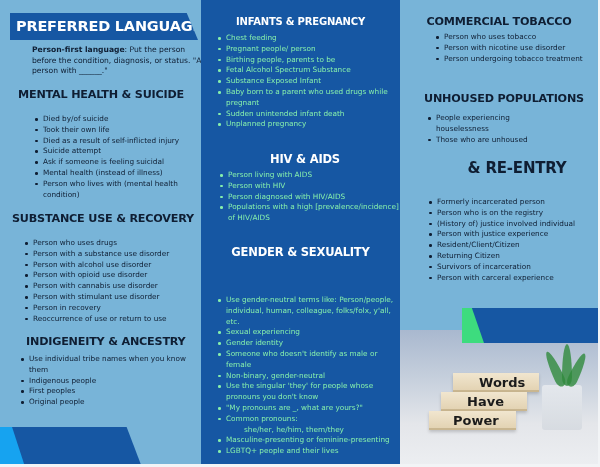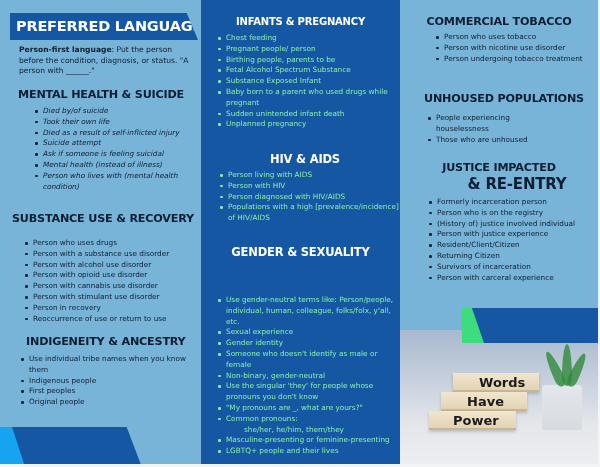--- a/index.html
+++ b/index.html
@@ -13,21 +13,21 @@
   .col-right { left: 400px; width: 198px; background: #78b4d8; }
 
   .banner {
     position: absolute; left: 10px; top: 13px; width: 188px; height: 27px;
     background: #1657a3;
     clip-path: polygon(0 0, 94% 0, 100% 100%, 0 100%);
     color: #ffffff; font-weight: bold; font-size: 14.5px; letter-spacing: -0.2px;
     padding-left: 6px; line-height: 27px; white-space: nowrap;
   }
   .intro {
-    position: absolute; left: 19px; top: 45px; width: 178px;
+    position: absolute; left: 32px; top: 45px; width: 178px;
     font-size: 7.6px; line-height: 10.5px; color: #0f1e33;
   }
   .intro b { font-weight: bold; }
 
   .h { font-weight: bold; white-space: nowrap; letter-spacing: -0.2px; }
   .h-dark { color: #0f1e33; }
   .h-light { color: #ffffff; }
 
   ul.list { list-style: none; }
   ul.list li {
@@ -70,21 +70,21 @@
 <div class="page">
 
   <div class="col col-left">
     <div class="banner">PREFERRED LANGUAGE</div>
     <div class="intro">
       <b>Person-first language</b><span>: Put the person before the condition, diagnosis, or status. "A person with ______."</span>
     </div>
 
     <div class="sec" style="left:18px; top:88px; width:180px;">
       <div class="h h-dark" style="font-size:11.2px; line-height:14px;">MENTAL HEALTH &amp; SUICIDE</div>
-      <ul class="list dark-text" style="margin-top:4px; padding-left:14px; width:170px;font-style:italic;">
+      <ul class="list dark-text" style="margin-top:12px; padding-left:14px; width:170px;">
         <li>Died by/of suicide</li>
         <li>Took their own life</li>
         <li>Died as a result of self-inflicted injury</li>
         <li>Suicide attempt</li>
         <li>Ask if someone is feeling suicidal</li>
         <li>Mental health (instead of illness)</li>
         <li>Person who lives with (mental health condition)</li>
       </ul>
     </div>
 
@@ -141,21 +141,21 @@
       <li>Person with HIV</li>
       <li>Person diagnosed with HIV/AIDS</li>
       <li>Populations with a high [prevalence/incidence] of HIV/AIDS</li>
     </ul>
 
     <div class="sec" style="left:0; top:245px; width:199px; text-align:center;">
       <div class="h h-light" style="font-size:11.5px; line-height:14px;">GENDER &amp; SEXUALITY</div>
     </div>
     <ul class="list light-text sec" style="left:14px; top:265px; width:182px;margin-top:30px;">
       <li>Use gender-neutral terms like: Person/people, individual, human, colleague, folks/folx, y'all, etc.</li>
-      <li>Sexual experience</li>
+      <li>Sexual experiencing</li>
       <li>Gender identity</li>
       <li>Someone who doesn't identify as male or female</li>
       <li>Non-binary, gender-neutral</li>
       <li>Use the singular 'they' for people whose pronouns you don't know</li>
       <li>"My pronouns are _, what are yours?"</li>
       <li><span>Common pronouns:</span><br><span style="padding-left:18px;">she/her, he/him, them/they</span></li>
       <li>Masculine-presenting or feminine-presenting</li>
       <li>LGBTQ+ people and their lives</li>
     </ul>
   </div>
@@ -172,25 +172,24 @@
 
     <div class="sec" style="left:24px; top:92px; width:174px;">
       <div class="h h-dark" style="font-size:11.2px; line-height:14px;">UNHOUSED POPULATIONS</div>
     </div>
     <ul class="list dark-text sec" style="left:25px; top:113px; width:165px;">
       <li style="width:110px;">People experiencing houselessness</li>
       <li>Those who are unhoused</li>
     </ul>
 
     <div class="sec" style="left:0; top:160px; width:198px; text-align:center;">
-      <div class="h h-dark" style="font-size:11.2px; line-height:16px;">JUSTICE IMPACTED</div>
       <div class="h h-dark" style="font-size:15px; line-height:16px;margin-left:36px;">&amp; RE-ENTRY</div>
     </div>
     <ul class="list dark-text sec" style="left:26px; top:197px; width:170px;">
-      <li>Formerly incarceration person</li>
+      <li>Formerly incarcerated person</li>
       <li>Person who is on the registry</li>
       <li>(History of) justice involved individual</li>
       <li>Person with justice experience</li>
       <li>Resident/Client/Citizen</li>
       <li>Returning Citizen</li>
       <li>Survivors of incarceration</li>
       <li>Person with carceral experience</li>
     </ul>
   </div>
 

